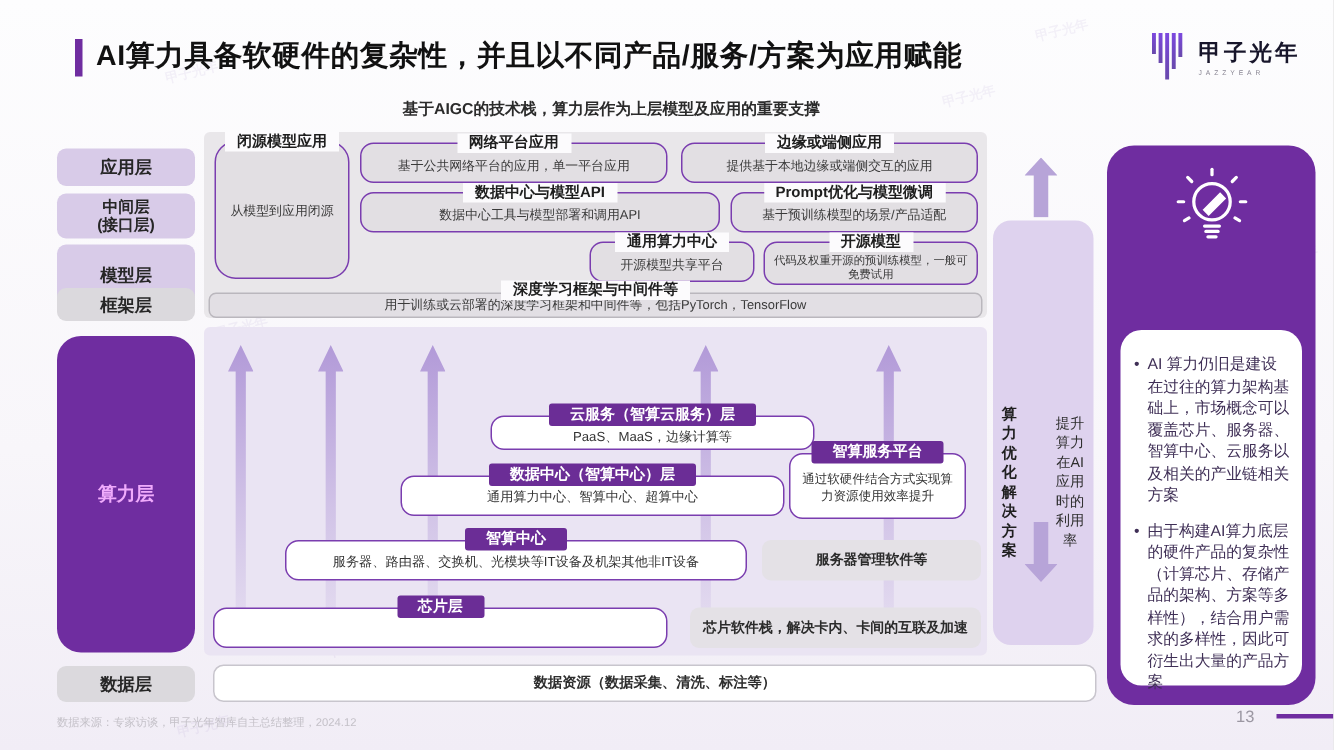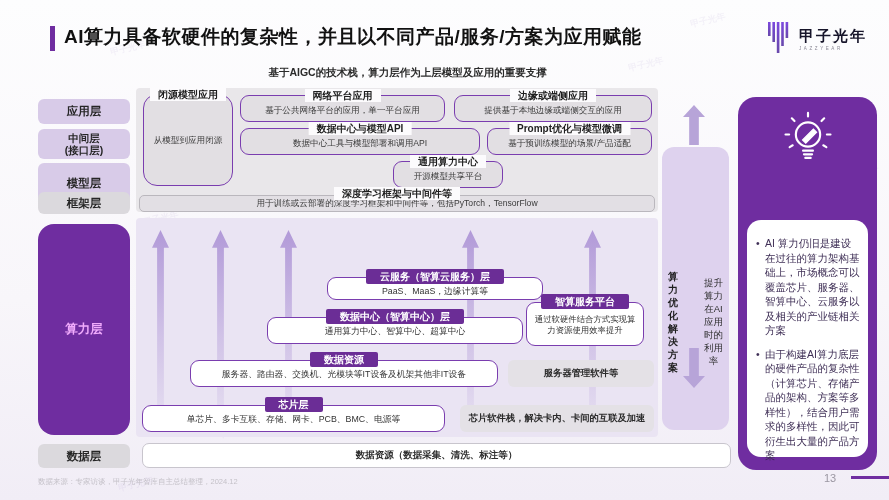--- a/index.html
+++ b/index.html
@@ -162,20 +162,24 @@
       <div class="tdesc">数据中心工具与模型部署和调用API</div>
     </div>
     <div class="tbox b-prompt">
       <span class="tab">Prompt优化与模型微调</span>
       <div class="tdesc">基于预训练模型的场景/产品适配</div>
     </div>
     <div class="tbox b-hub">
       <span class="tab">通用算力中心</span>
       <div class="tdesc">开源模型共享平台</div>
     </div>
+    <div class="tbox b-open">
+      <span class="tab">开源模型</span>
+      <div class="tdesc">代码及权重开源的预训练模型，一般可免费试用</div>
+    </div>
     <div class="tbox b-frame">
       <span class="tab">深度学习框架与中间件等</span>
       <div class="tdesc">用于训练或云部署的深度学习框架和中间件等，包括PyTorch，TensorFlow</div>
     </div>
   </div>
 
   <div class="comp-panel">
     <div class="up-arrow a1"></div>
     <div class="up-arrow a2"></div>
     <div class="up-arrow a3"></div>
@@ -188,27 +192,26 @@
     </div>
     <div class="cbox c-dc">
       <span class="ribbon">数据中心（智算中心）层</span>
       <div class="cdesc">通用算力中心、智算中心、超算中心</div>
     </div>
     <div class="cbox c-plat">
       <span class="ribbon">智算服务平台</span>
       <div class="cdesc">通过软硬件结合方式实现算力资源使用效率提升</div>
     </div>
     <div class="cbox c-srv">
-      <span class="ribbon">数据资源</span>
+      <span class="ribbon">智算中心</span>
       <div class="cdesc">服务器、路由器、交换机、光模块等IT设备及机架其他非IT设备</div>
     </div>
     <div class="gbox g-srv">服务器管理软件等</div>
     <div class="cbox c-chip">
       <span class="ribbon">芯片层</span>
-      <div class="cdesc">单芯片、多卡互联、存储、网卡、PCB、BMC、电源等</div>
     </div>
     <div class="gbox g-chip">芯片软件栈，解决卡内、卡间的互联及加速</div>
   </div>
 
   <div class="data-res">数据资源（数据采集、清洗、标注等）</div>
 
   <div class="opt-arrow oa-up"></div>
   <div class="opt-bar">
     <div class="opt-title">算力优化解决方案</div>
     <div class="opt-desc">提升算力在AI应用时的利用率</div>

